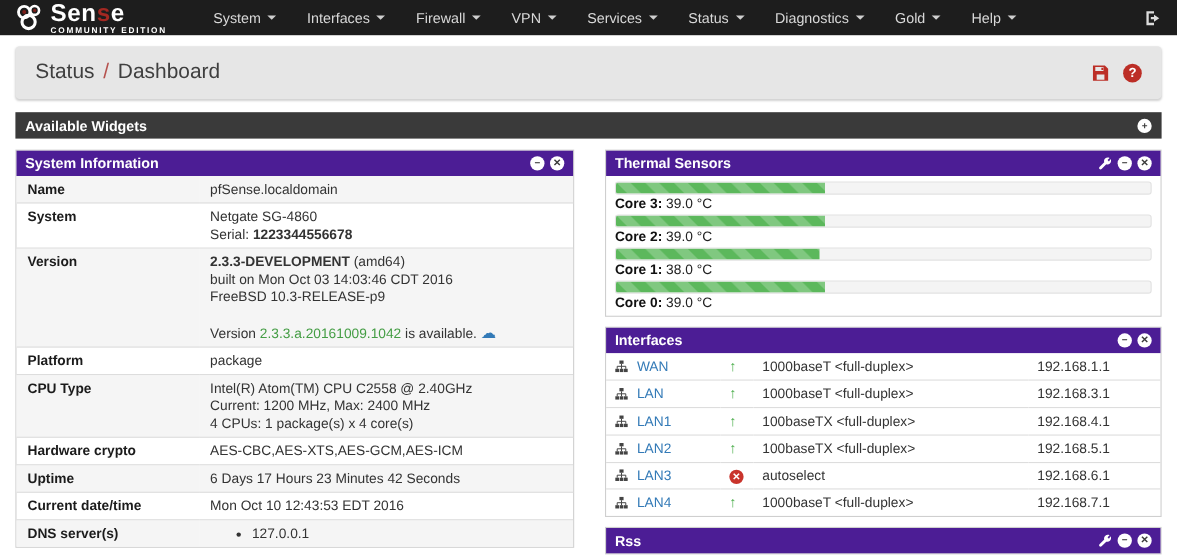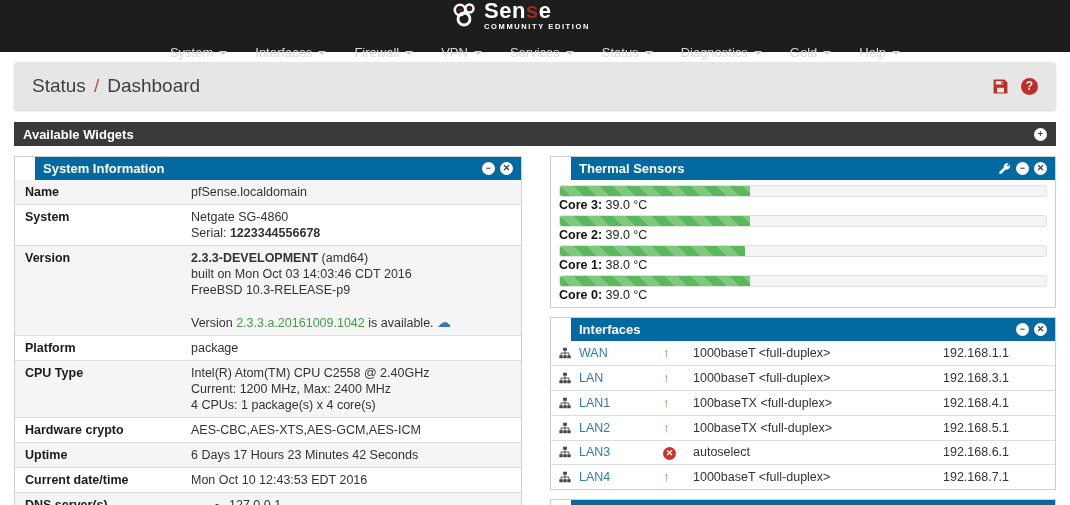--- a/index.html
+++ b/index.html
@@ -1,20 +1,20 @@
 <!DOCTYPE html>
 <html><head>
 <meta charset="utf-8">
 <style>
   * { margin:0; padding:0; box-sizing:border-box; }
   html,body { width:1070px; height:505px; overflow:hidden; background:#fff;
     font-family:"Liberation Sans", sans-serif; }
 
   
-  .navbar { height:52px; background:#1d1d1d; display:flex; align-items:center; padding:0 14px;flex-direction:column; }
+  .navbar { height:32px; background:#1d1d1d; display:flex; align-items:center; padding:0 14px; }
   .brand { display:flex; align-items:center; gap:6px; margin-right:28px; }
   .brand-text { line-height:1; }
   .brand-main { font-size:22px; font-weight:bold; color:#fff; letter-spacing:.5px; }
   .brand-main .red { color:#a32822; }
   .brand-sub { font-size:7.5px; font-weight:bold; color:#fff; letter-spacing:1.6px; margin-top:1px; }
   .nav-items { display:flex; align-items:center; flex:1; }
   .nav-item { color:#d8d8d8; font-size:13px; padding:0 14px; height:44px; display:flex; align-items:center; cursor:pointer; }
   .caret { display:inline-block; width:0; height:0; border-left:4px solid transparent;
     border-right:4px solid transparent; border-top:4px solid #cfcfcf; margin-left:6px; }
   .signout { margin-left:auto; display:flex; align-items:center; cursor:pointer; }
@@ -35,22 +35,22 @@
 
   
   .widgets-bar { margin:0 14px 10px; height:24px; background:#3a3a3a; color:#fff; display:flex;
     align-items:center; padding:0 9px; font-size:13px; font-weight:bold; }
   .widgets-bar .hicons { margin-left:auto; }
 
   
   .columns { display:flex; gap:28px; margin:0 14px; align-items:flex-start; }
   .col-left { width:508px; } .col-right { width:506px; }
   .panel { border:1px solid #cfcfcf; background:#fff; margin-bottom:9px; }
-  .panel-header { background:#0369a1; color:#fff; height:23px; display:flex; align-items:center;
-    padding:0 8px; font-size:13px; font-weight:bold;margin-left:20px; }
+  .panel-header { background:#4c1d95; color:#fff; height:23px; display:flex; align-items:center;
+    padding:0 8px; font-size:13px; font-weight:bold; }
   .hicons { margin-left:auto; display:flex; align-items:center; gap:5px; }
   .hicon { width:13px; height:13px; border-radius:50%; background:#fff; color:#3a3a3a;
     font-size:9px; font-weight:bold; display:flex; align-items:center; justify-content:center;
     line-height:1; cursor:pointer; }
   .hicon-wrench { display:flex; align-items:center; cursor:pointer; }
 
   
   table.sysinfo { width:100%; border-collapse:collapse; font-size:12.5px; color:#333; }
   table.sysinfo tr { border-top:1px solid #ddd;margin-top:41px; }
   table.sysinfo tr:first-child { border-top:none; }

